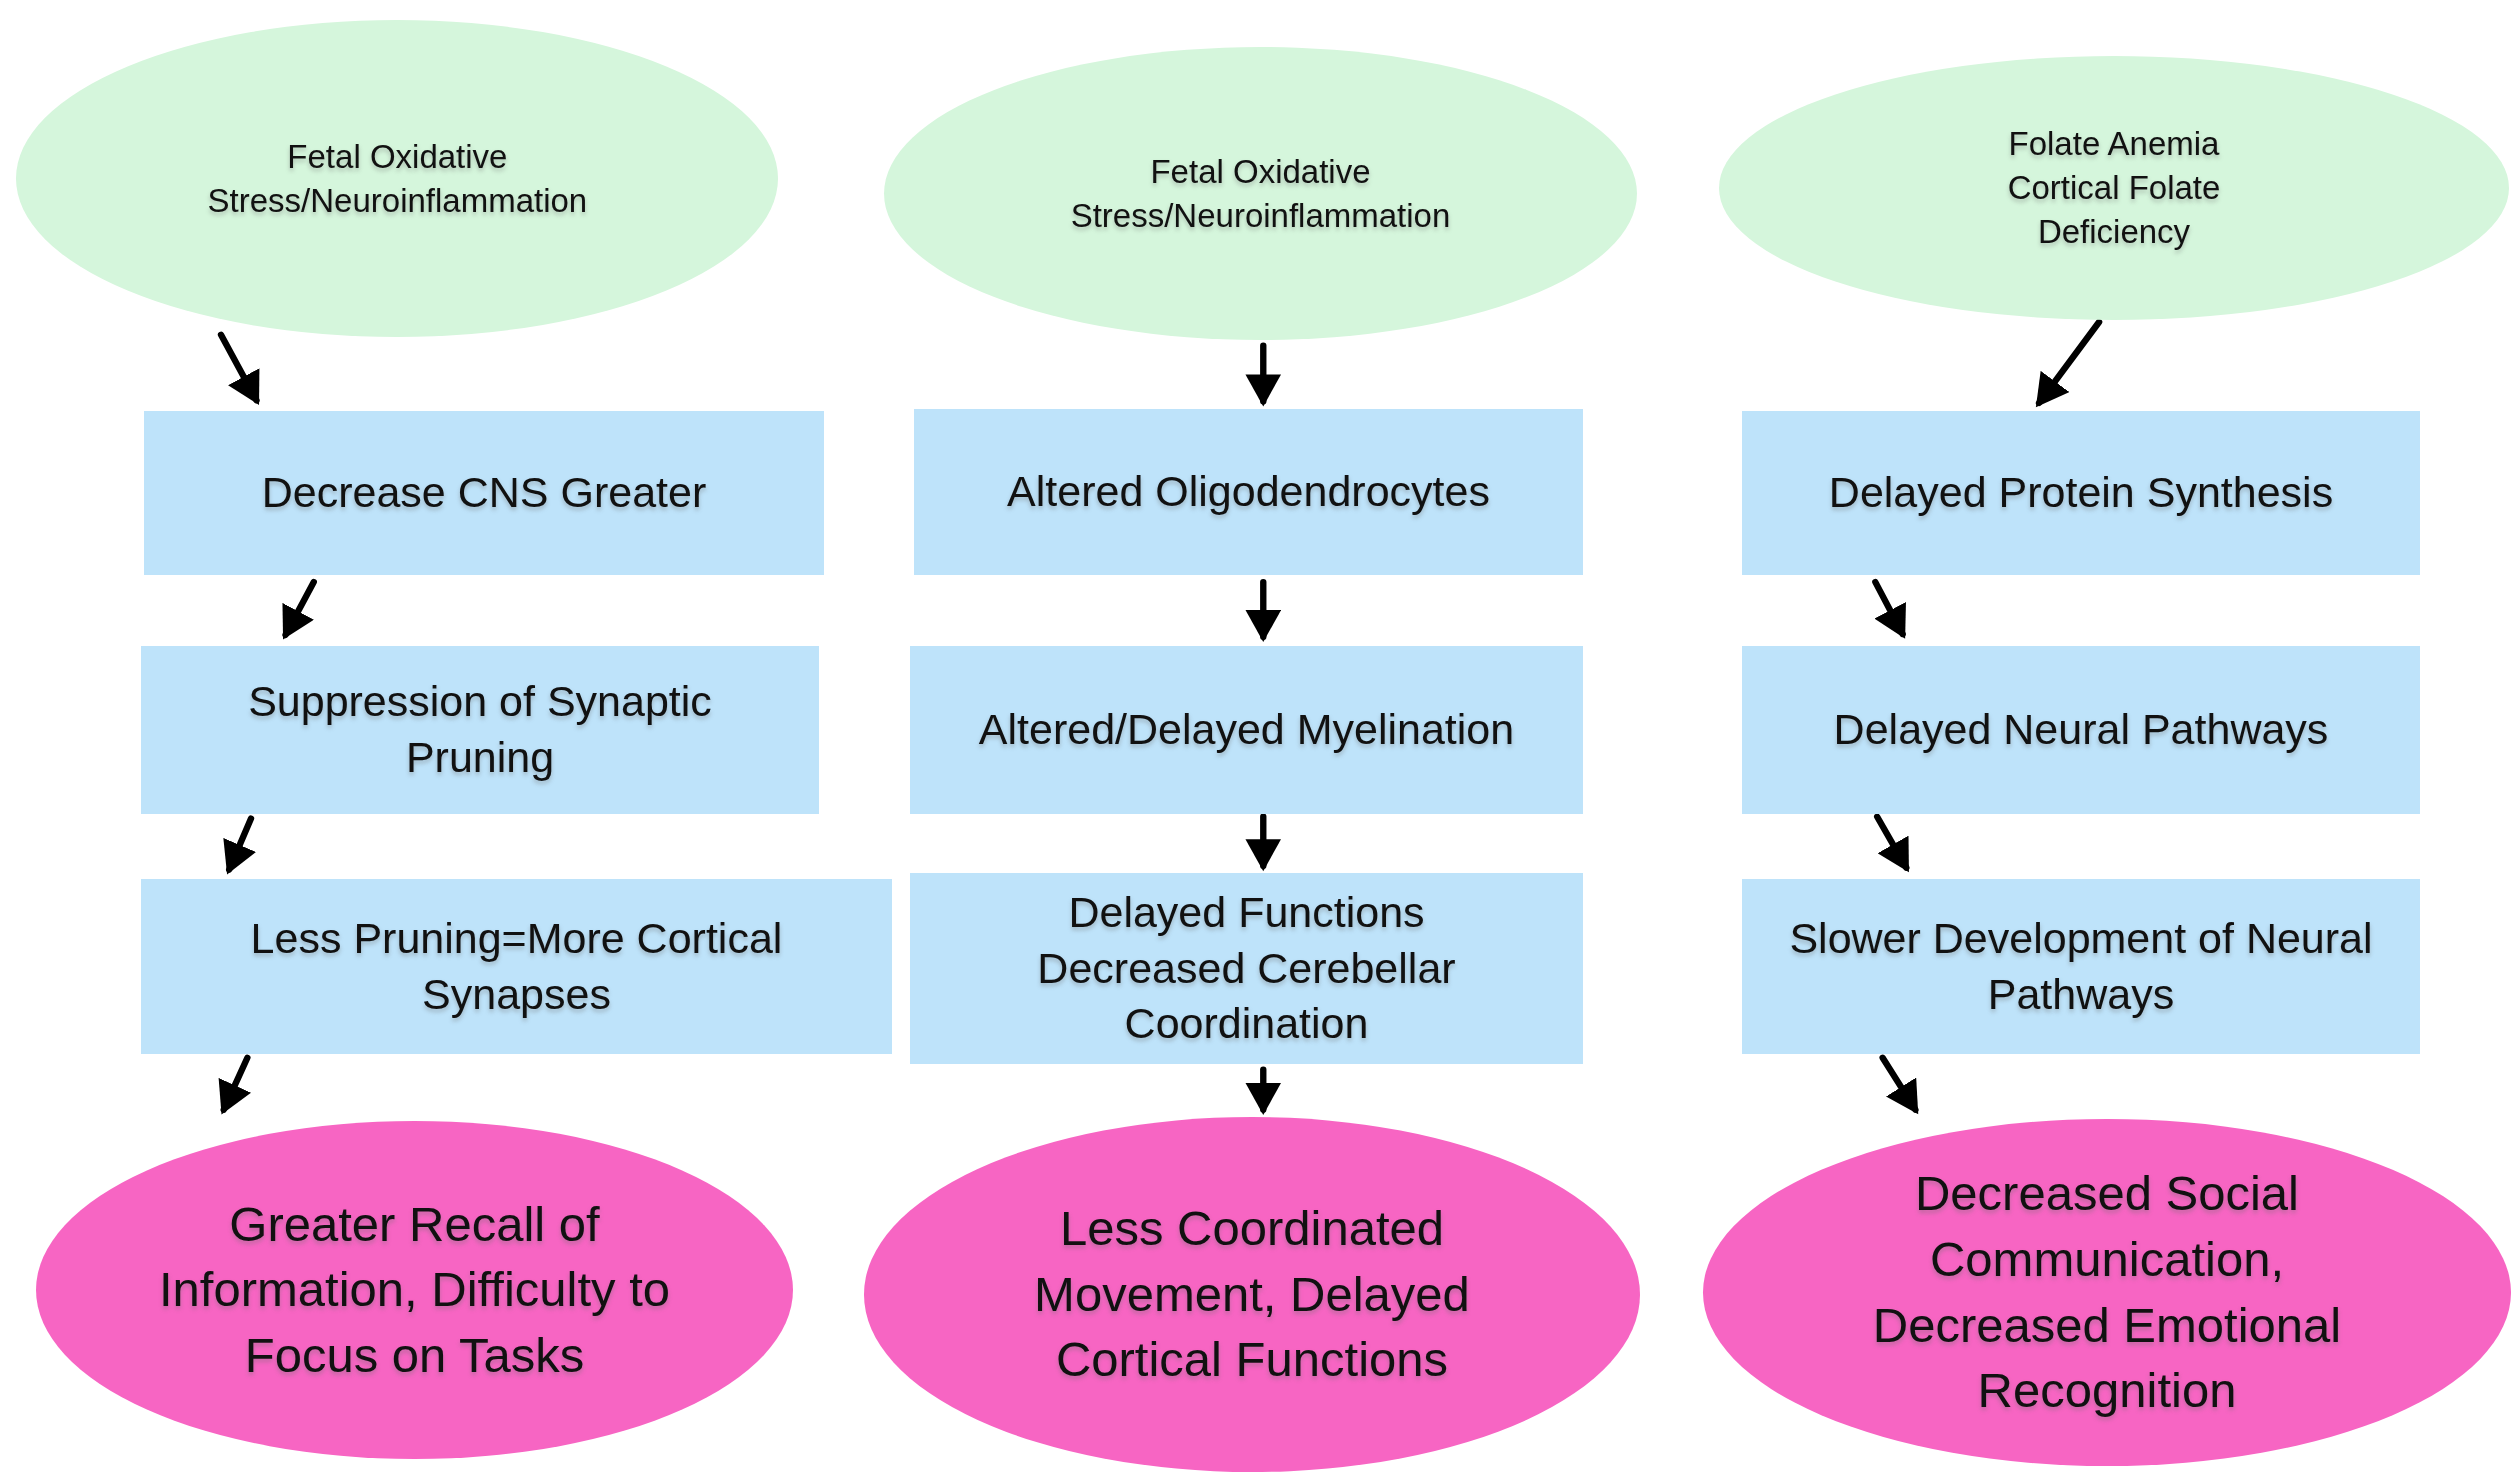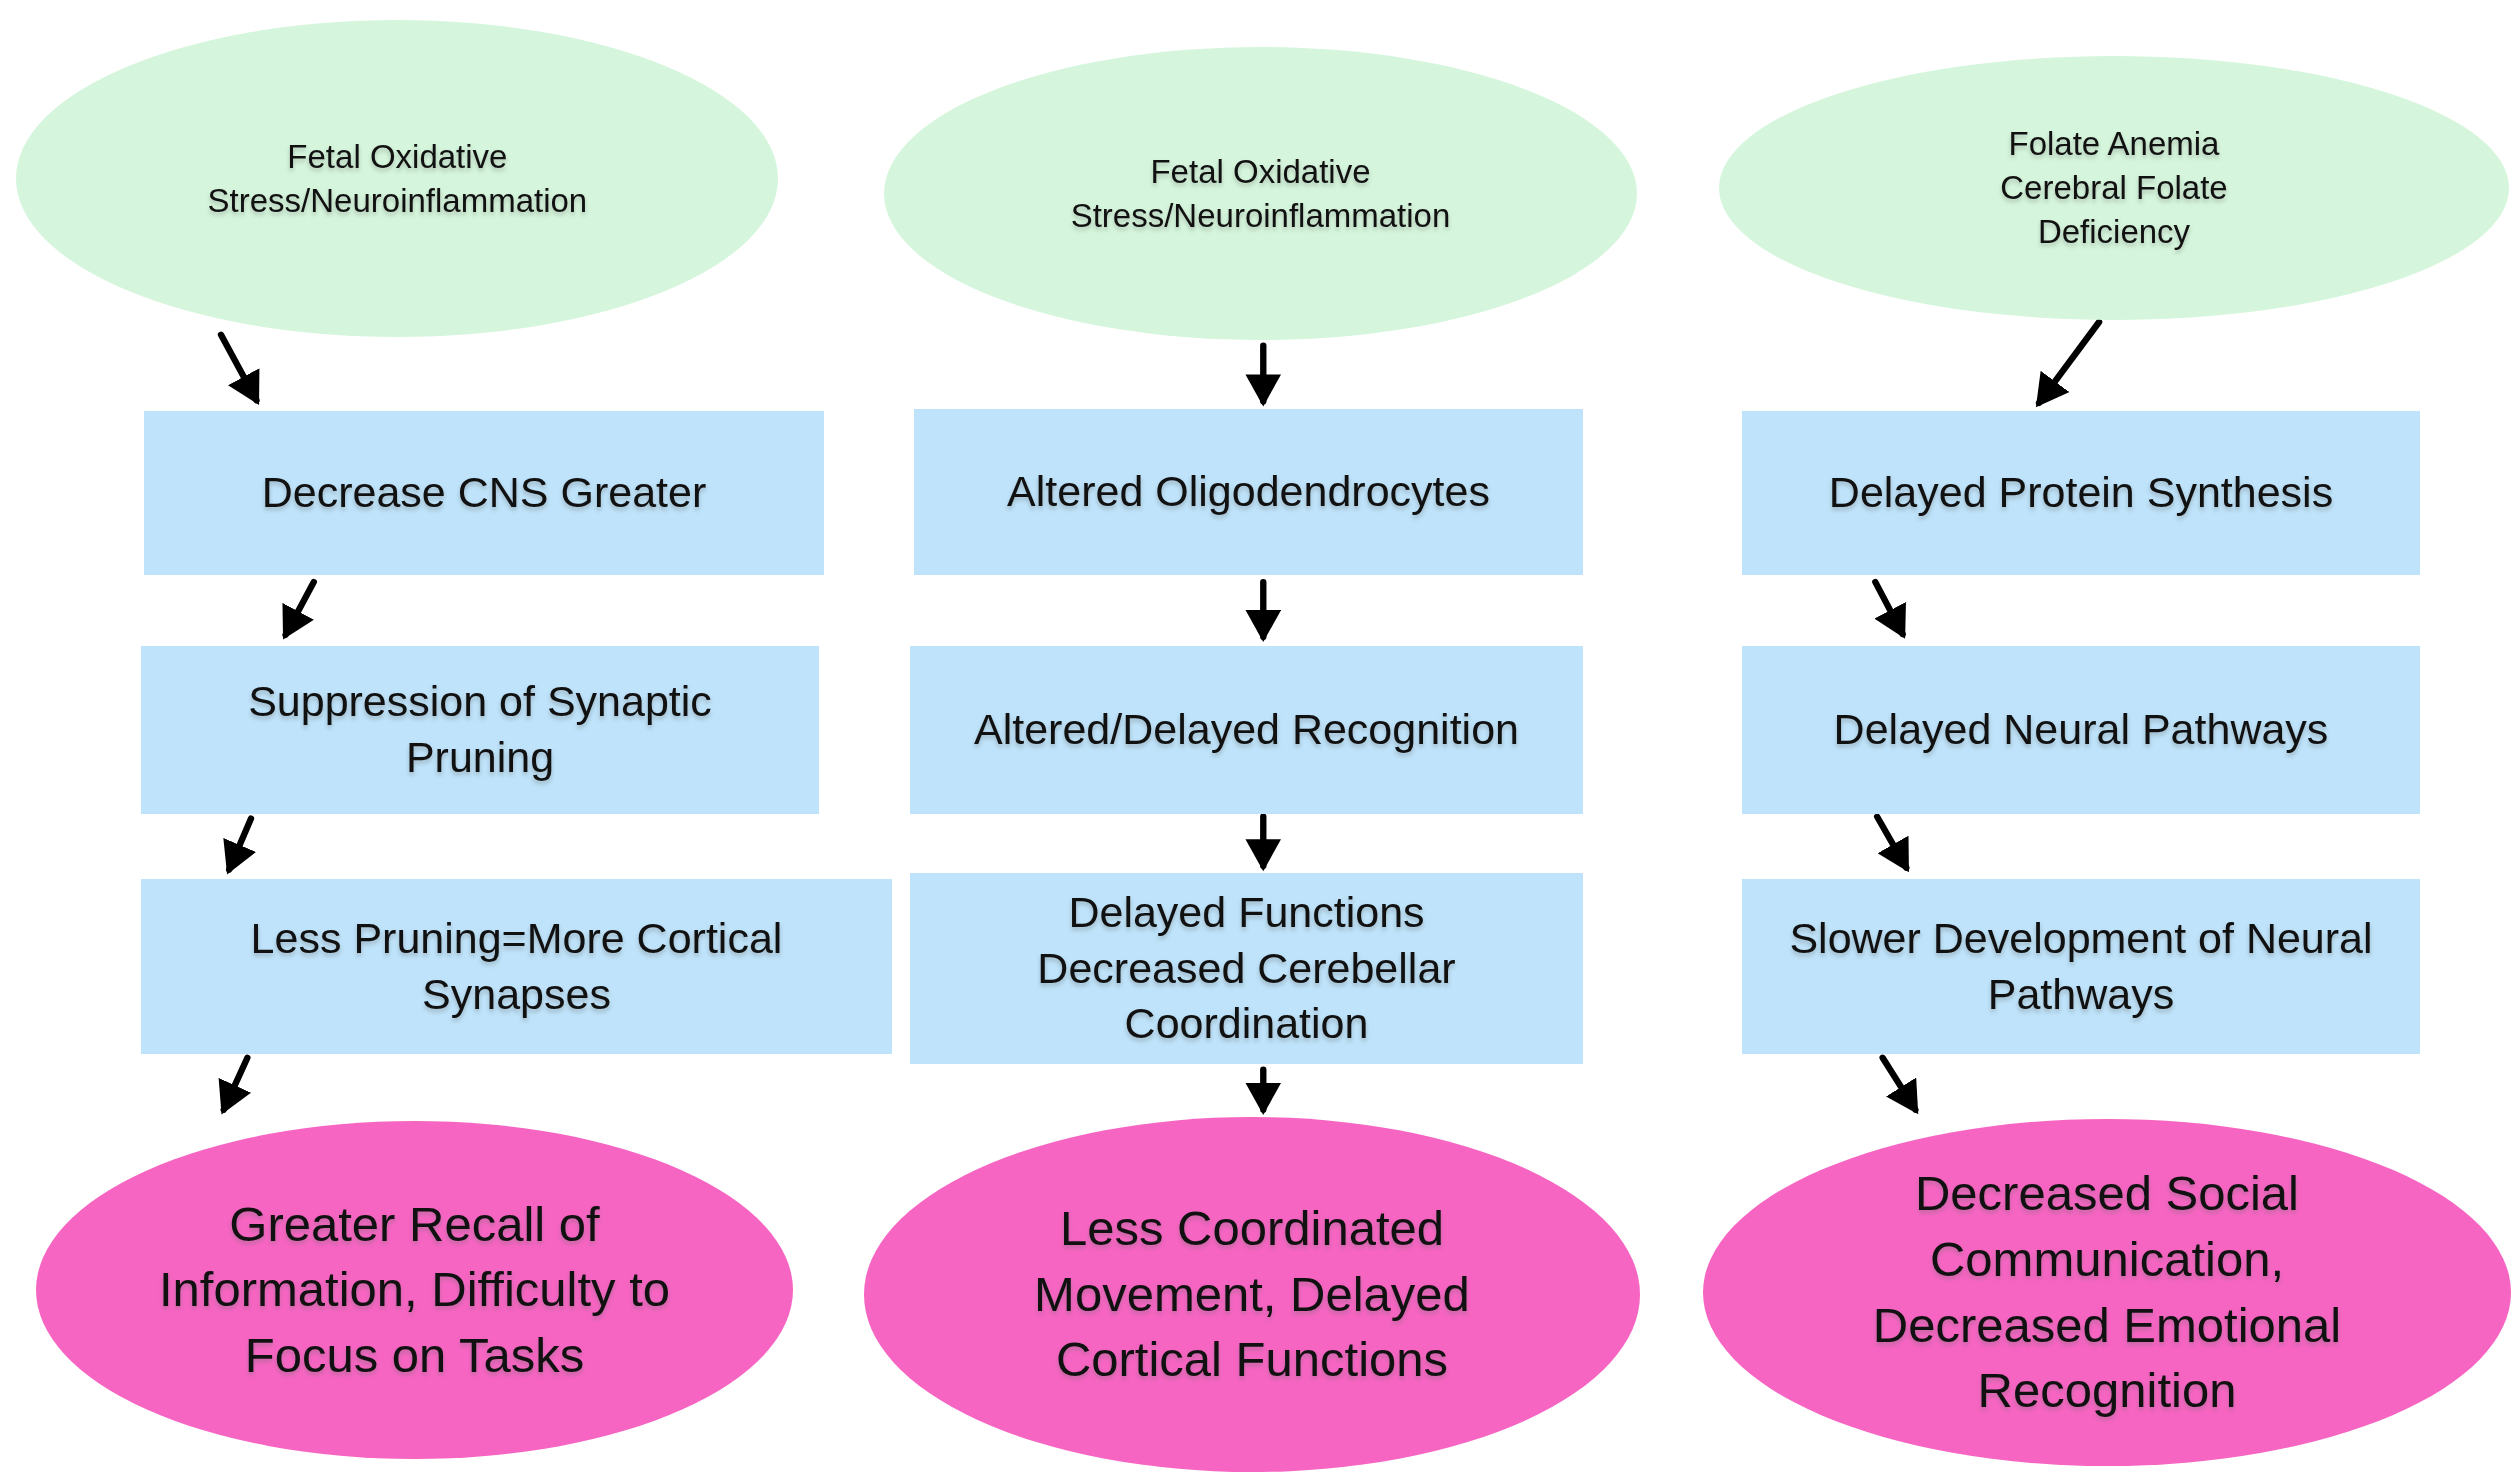--- a/index.html
+++ b/index.html
@@ -115,30 +115,30 @@
 Pruning</div>
   <div class="node step n-c1-s3">Less Pruning=More Cortical
 Synapses</div>
   <div class="node ellipse outcome n-c1-outcome">Greater Recall of
 Information, Difficulty to
 Focus on Tasks</div>
 
   <div class="node ellipse source n-c2-source">Fetal Oxidative
 Stress/Neuroinflammation</div>
   <div class="node step n-c2-s1">Altered Oligodendrocytes</div>
-  <div class="node step n-c2-s2">Altered/Delayed Recognition</div>
+  <div class="node step n-c2-s2">Altered/Delayed Myelination</div>
   <div class="node step n-c2-s3">Delayed Functions
 Decreased Cerebellar
 Coordination</div>
   <div class="node ellipse outcome n-c2-outcome">Less Coordinated
 Movement, Delayed
 Cortical Functions</div>
 
   <div class="node ellipse source n-c3-source">Folate Anemia
-Cerebral Folate
+Cortical Folate
 Deficiency</div>
   <div class="node step n-c3-s1">Delayed Protein Synthesis</div>
   <div class="node step n-c3-s2">Delayed Neural Pathways</div>
   <div class="node ellipse outcome n-c3-outcome">Decreased Social
 Communication,
 Decreased Emotional
 Recognition</div>
   <div class="node step n-c3-s3">Slower Development of  Neural
 Pathways</div>
 

